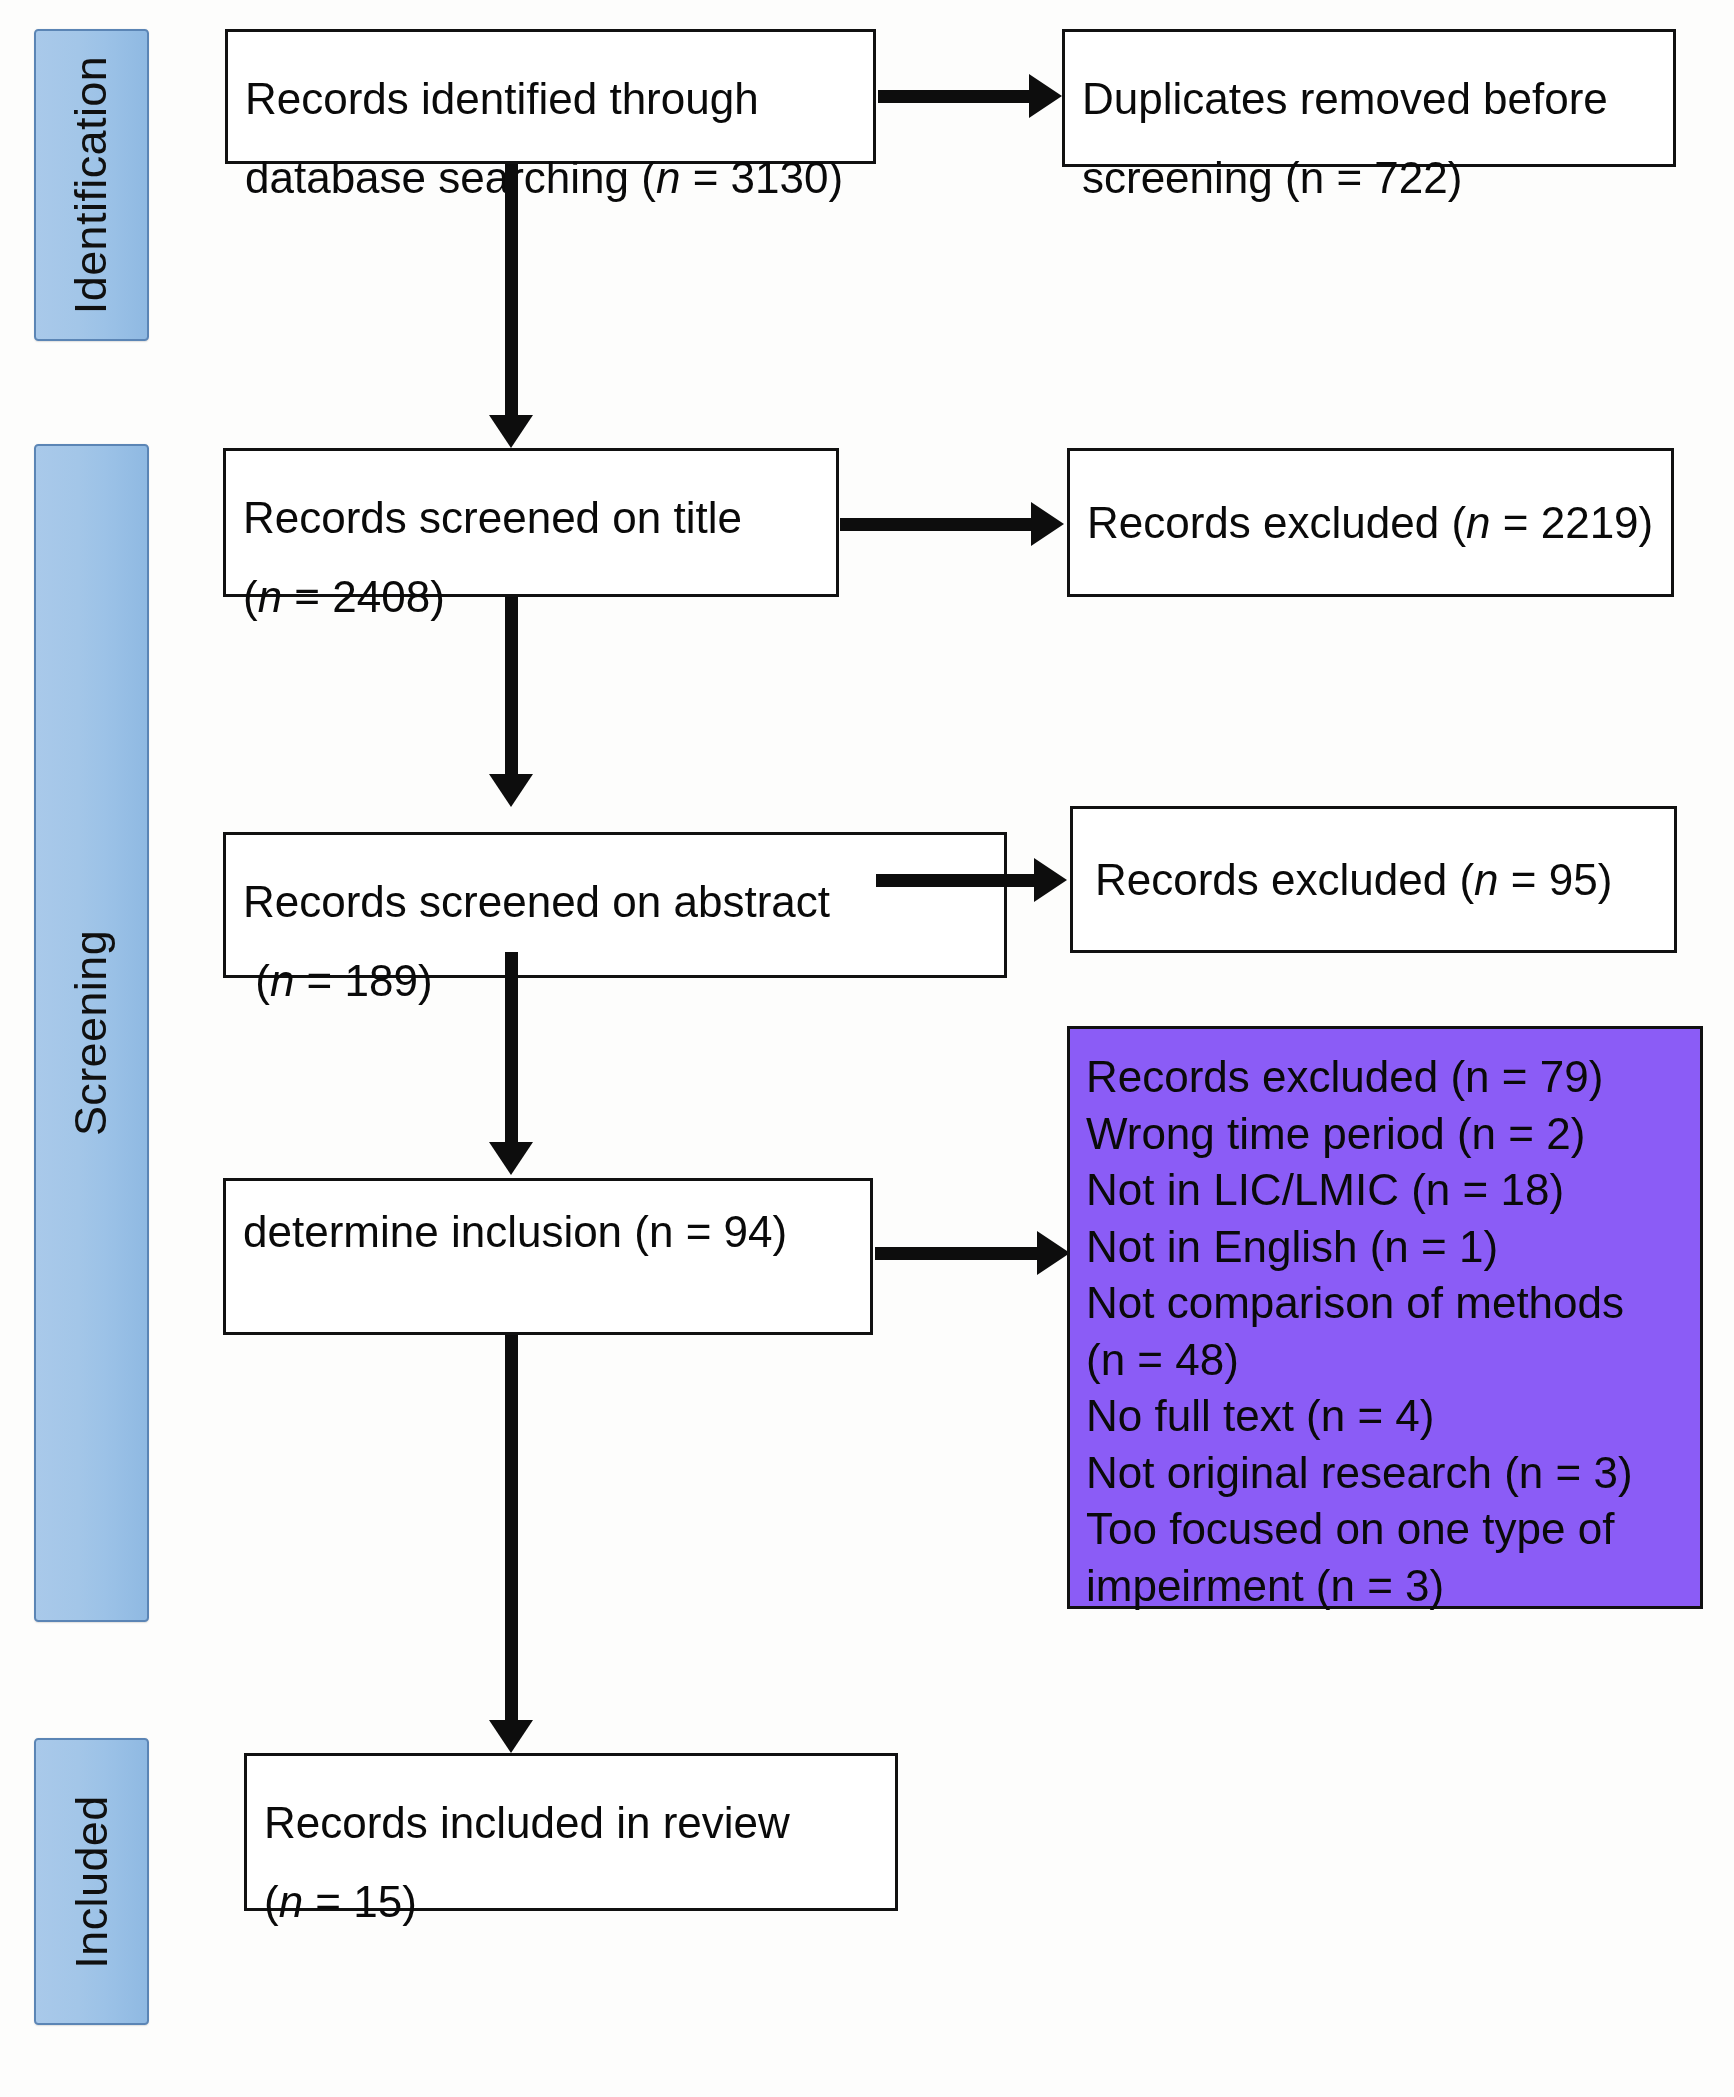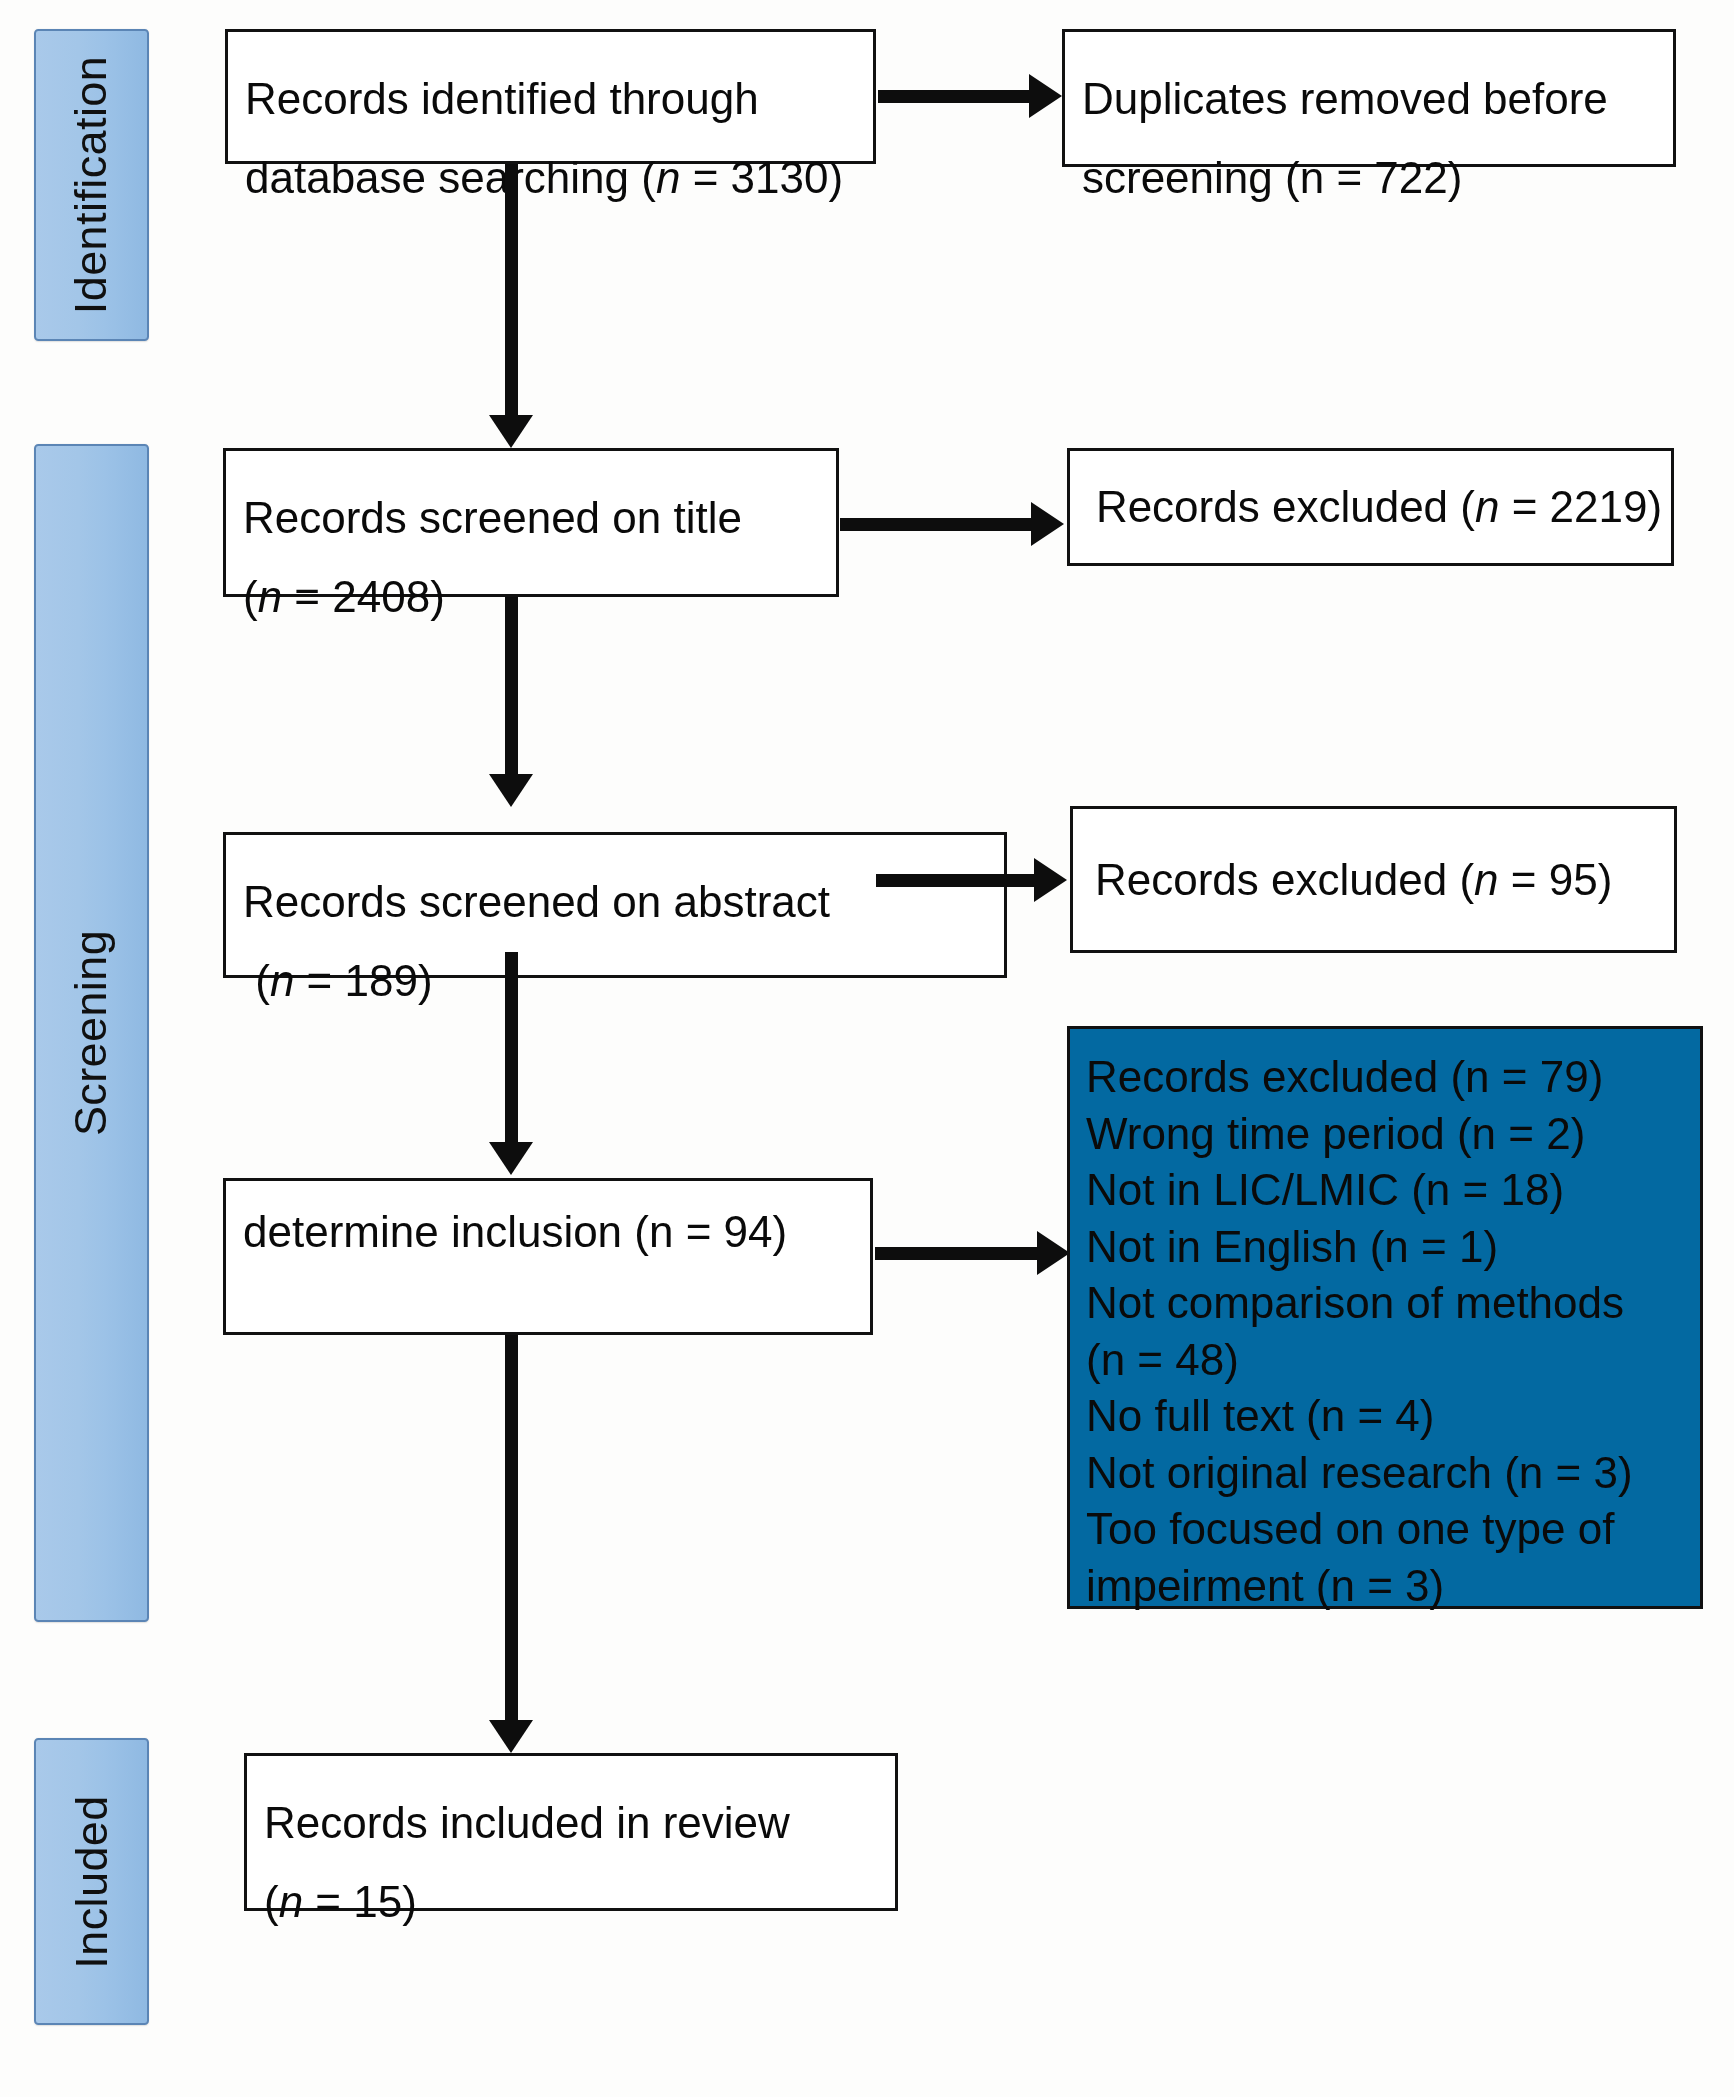--- a/index.html
+++ b/index.html
@@ -62,21 +62,21 @@
   }
   .flow-box.pad-std .box-text {
     padding: 18.7px 0 0 17px;
     margin-top: 19px;
   }
 
   
   .reasons-box {
     position: absolute;
     box-sizing: border-box;
-    background: #0369a1;
+    background: #8b5cf6;
     border: 3.6px solid #111111;
     padding: 20px 16px 0 16px;
   }
   .reasons-box .reason-line {
     font-size: 44px;
     line-height: 1.285;
     color: #0a0a0a;
     white-space: pre-wrap;
     font-family: "Liberation Sans", sans-serif;
   }
@@ -171,21 +171,21 @@
   <div class="flow-box pad-std" style="left:223px; top:448px; width:616px; height:149px;">
     <div class="box-text">Records screened on title</div>
     <div class="box-text" style="padding-top:2.9px;"><span>(</span><span class="ital">n</span><span> = 2408)</span></div>
   </div>
 
   <div class="arrow-h" style="left:840px; top:524px; width:223px;">
     <div class="shaft" style="width:193px;"></div>
     <div class="head" style="left:191px;"></div>
   </div>
 
-  <div class="flow-box" style="left:1067px; top:448px; width:607px; height:118px; justify-content:center;text-align:center;">
+  <div class="flow-box" style="left:1067px; top:448px; width:607px; height:149px; justify-content:center;">
     <div class="box-text" style="padding-left:17px;"><span>Records excluded (</span><span class="ital">n</span><span> = 2219)</span></div>
   </div>
 
   <div class="arrow-v" style="left:511px; top:597px; height:209px;">
     <div class="shaft" style="height:178px;"></div>
     <div class="head" style="top:177px;"></div>
   </div>
 
   <div class="flow-box pad-std" style="left:223px; top:832px; width:784px; height:146px;justify-content:space-between;">
     <div class="box-text">Records screened on abstract</div>

